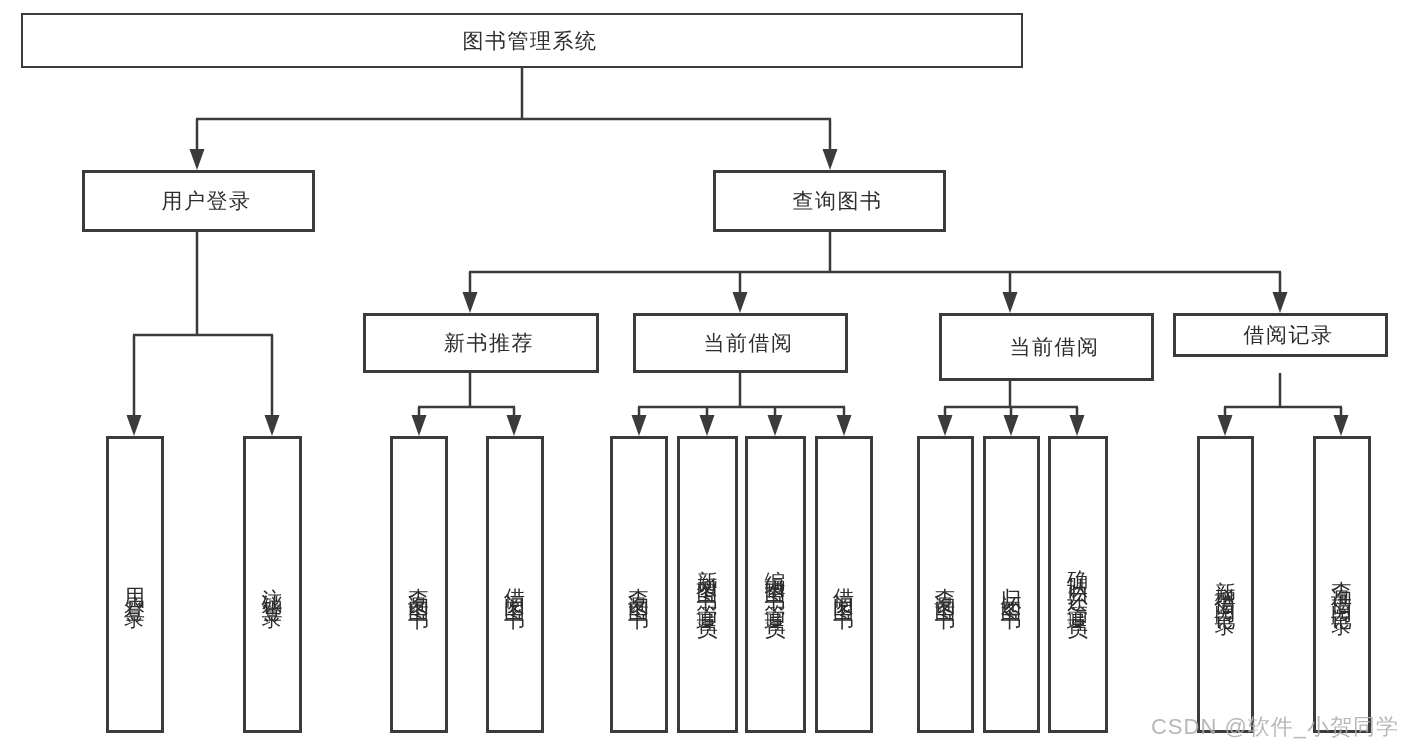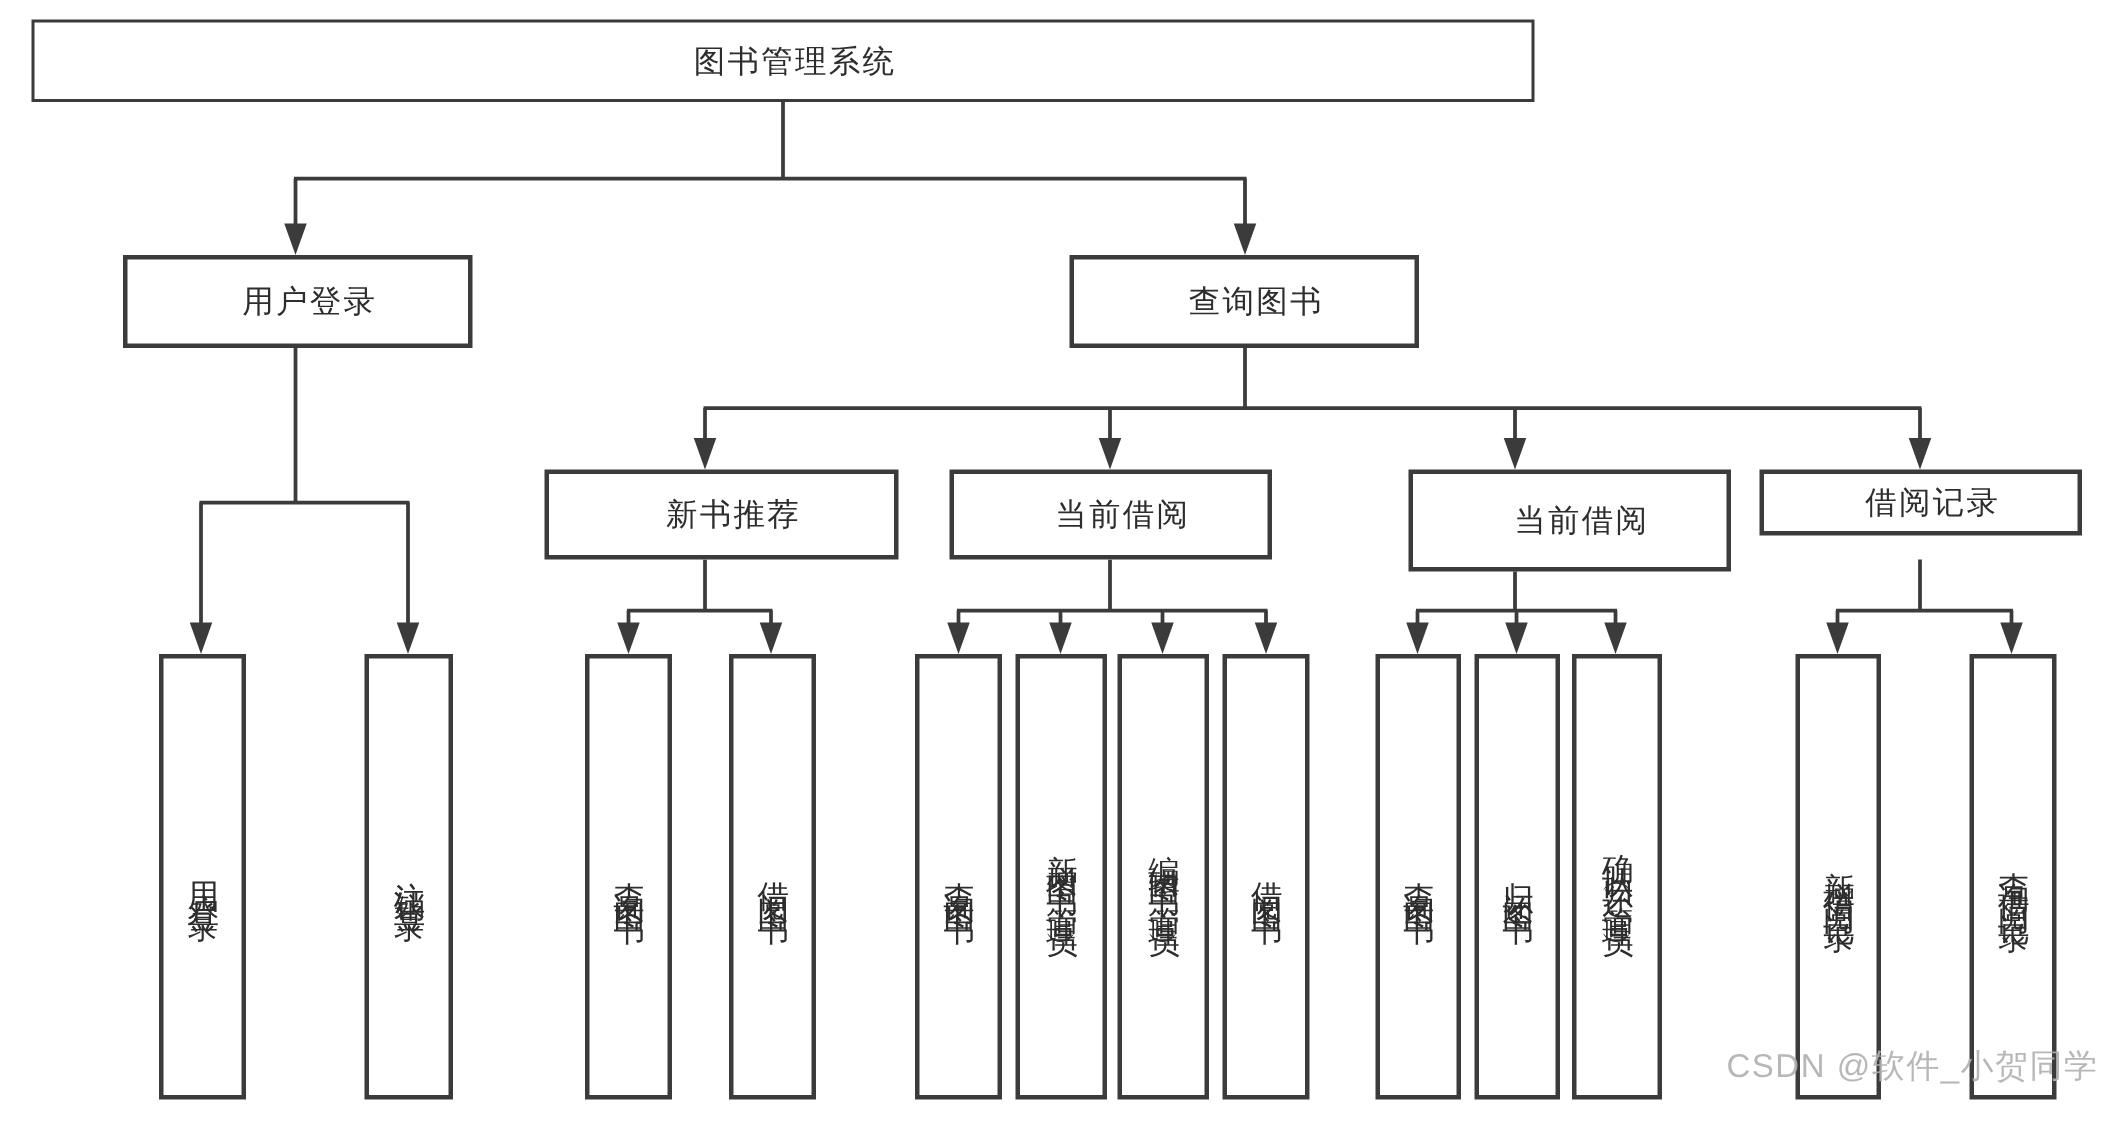--- a/index.html
+++ b/index.html
@@ -23,21 +23,21 @@
     position:absolute; box-sizing:border-box; top:436px; height:297px;
     border:3px solid var(--line,#3b3b3b); background:#fff;
     display:flex; align-items:center; justify-content:center;
     color:var(--text,#2d2d2d);
   }
   .vbox span {
     writing-mode:vertical-lr; font-size:21px; letter-spacing:7px; line-height:1;
   }
 
   .watermark {
-    position:absolute; right:6px; bottom:21px; z-index:10;
+    position:absolute; right:6px; bottom:5px; z-index:10;
     font-size:22px; color:var(--watermark,#b0b0b0); letter-spacing:1px;
     opacity:0.9; white-space:nowrap;
   }
 </style>
 </head>
 <body>
 
 <div class="canvas">
 
   <svg class="connectors" viewBox="0 0 1405 747" aria-hidden="true">

